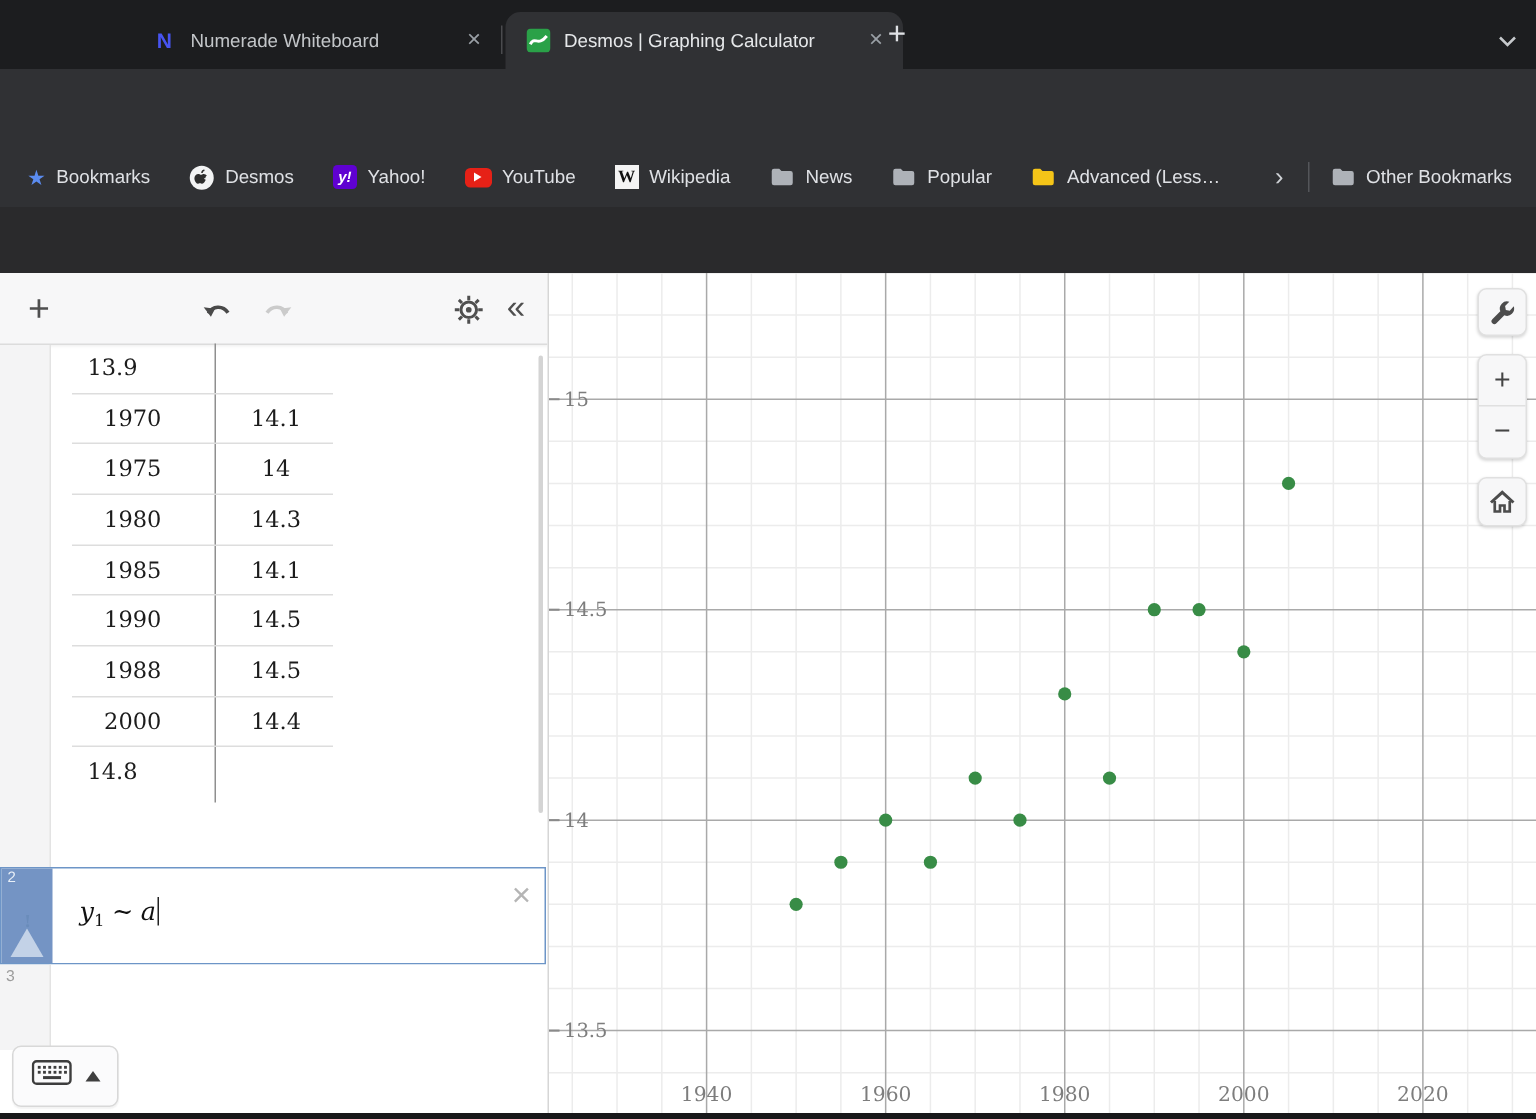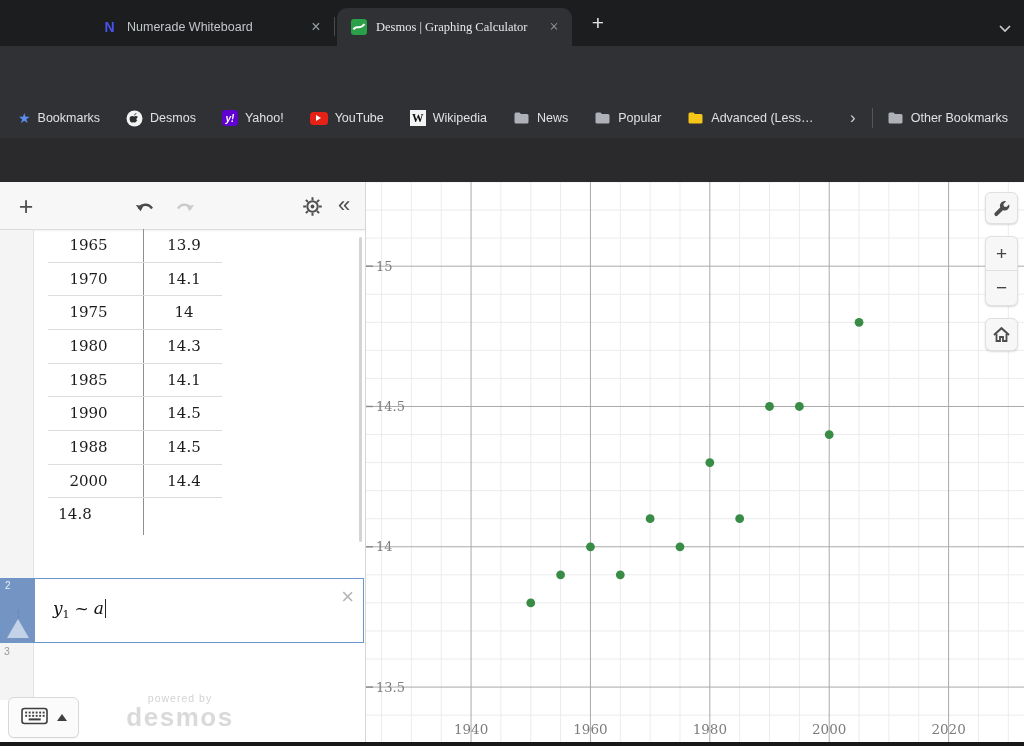--- a/index.html
+++ b/index.html
@@ -8,21 +8,21 @@
     position: relative; width: 1024px; height: 746px; overflow: hidden;
     background: #fff; font-family: "Liberation Sans", sans-serif;
   }
   
   #tabstrip { position:absolute; left:0; top:0; width:1024px; height:46px; background:#1c1d1f; }
   .tab { position:absolute; top:8px; height:38px; display:flex; align-items:center; font-size:12.5px; }
   .tab .favicon { width:17px; height:17px; margin:0 9px 0 13px; display:flex; align-items:center; justify-content:center; flex:none; }
   .tab .tab-title { flex:1; overflow:hidden; white-space:nowrap; }
   .tab .tab-close { width:18px; margin-right:9px; text-align:center; font-size:16px; color:#9aa0a6; cursor:default; }
   #tab-inactive { left:88px; width:246px; color:#c3c6c9; }
-  #tab-active { left:337px; width:235px; background:#303134; border-radius:10px 10px 0 0; color:#e6e8ea;font-family:Liberation Serif, serif; }
+  #tab-active { left:337px; width:265px; background:#303134; border-radius:10px 10px 0 0; color:#e6e8ea; }
   #tab-divider { position:absolute; left:334px; top:17px; width:1px; height:19px; background:#4a4b4e; }
   #new-tab-btn { position:absolute; left:585px; top:10px; width:26px; height:26px; color:#dfe1e5; font-size:21px; font-weight:300; display:flex; align-items:center; justify-content:center; }
   #tabsearch-chevron { position:absolute; right:12px; top:19px; }
   .numerade-n { color:#4754f0; font-weight:bold; font-size:14px; }
   
   #toolbar { position:absolute; left:0; top:46px; width:1024px; height:52px; background:#303134; }
   .tb-icon { position:absolute; top:58px; width:28px; height:28px; display:flex; align-items:center; justify-content:center; }
   #back-btn { left:12px; color:#e8eaed; font-size:19px; }
   #forward-btn { left:58px; color:#5c6064; font-size:19px; }
   #omnibox { position:absolute; left:156px; top:56px; width:500px; height:34px; background:#1f2023; border-radius:17px; display:flex; align-items:center; }
@@ -327,21 +327,20 @@
             <circle cx="10.5" cy="10.5" r="1.9" fill="#4f4f4f"></circle>
           </svg>
       </div>
       <div class="et-btn" id="collapse-btn">«</div>
     </div>
 
     <div id="gutter1"></div>
     <div id="col-divider"></div>
 
     <div class="trow" style="top:46px">
-      <span class="c1">1965</span>
       <span class="c2">13.9</span>
     </div>
     <div class="trow" style="top:80px">
       <span class="c1">1970</span>
       <span class="c2">14.1</span>
     </div>
     <div class="trow" style="top:113px">
       <span class="c1">1975</span>
       <span class="c2">14</span>
     </div>
@@ -388,24 +387,20 @@
         <span id="expr2-math"><i>y</i><sub>1</sub><span class="rel">~</span><i>a</i><span id="cursor"></span></span>
         <span id="expr2-close">×</span>
       </div>
     </div>
 
     <div id="expr-row3">
       <div id="expr3-gutter">3</div>
       <div style="flex:1;background:#fff"></div>
     </div>
 
-    <div id="watermark">
-      <div id="wm1">powered by</div>
-      <div id="wm2">desmos</div>
-    </div>
 
     <div id="kbd-btn">
       <span>
         <svg width="27" height="18">
             <rect x="1" y="1.5" width="25" height="15" rx="2.5" fill="none" stroke="#3d3d3d" stroke-width="1.6"></rect>
             <g fill="#3d3d3d">
               <rect x="4.2" y="4.6" width="1.9" height="1.9"></rect>
               <rect x="7.7" y="4.6" width="1.9" height="1.9"></rect>
               <rect x="11.2" y="4.6" width="1.9" height="1.9"></rect>
               <rect x="14.7" y="4.6" width="1.9" height="1.9"></rect>

